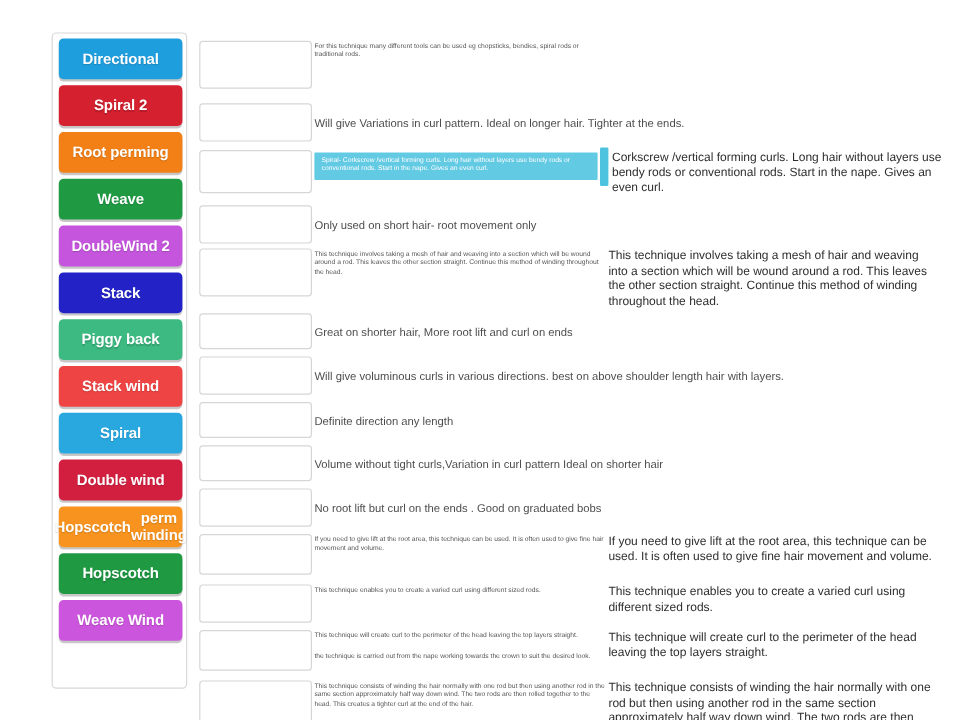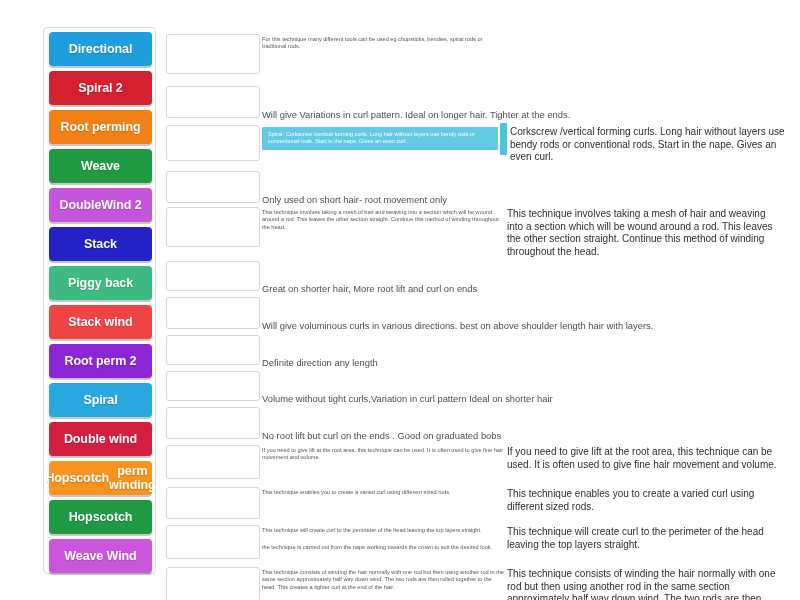--- a/index.html
+++ b/index.html
@@ -86,21 +86,21 @@
   .def-blur {
     position: absolute;
     left: 0;
     top: 0;
     width: 242px;
     color: #3c3c3c;
     filter: blur(0.55px);
     opacity: 0.88;
   }
   .def-blur.sm { font-size: 5.6px; line-height: 7.4px; }
-  .def-blur.md { font-size: 9.4px; line-height: 12px; color: #333; filter: blur(0.2px); margin-top: 12px; }
+  .def-blur.md { font-size: 9.4px; line-height: 12px; color: #333; filter: blur(0.2px); }
   .def-blur.xwide { width: 430px; }
   .def-blur.highlight {
     background: #4ec3e0;
     color: #ffffff;
     padding: 4px 6px;
     width: 236px;
     border-radius: 1px;
     filter: blur(0.45px);
   }
   
@@ -148,23 +148,20 @@
         <span>Wind 2</span>
       </div>
       <div class="tile" style="background: rgb(34, 34, 199);">
         <span>Stack</span>
       </div>
       <div class="tile" style="background: rgb(60, 186, 130);">
         <span>Piggy back</span>
       </div>
       <div class="tile" style="background: #ef4444;">
         <span>Stack wind</span>
-      </div>
-      <div class="tile" style="background: rgb(139, 37, 214);">
-        <span>Root perm 2</span>
       </div>
       <div class="tile" style="background: rgb(41, 168, 224);">
         <span>Spiral</span>
       </div>
       <div class="tile" style="background: rgb(211, 31, 63);">
         <span>Double wind</span>
       </div>
       <div class="tile two-line" style="background: rgb(247, 147, 30);">
         <span>Hopscotch</span>
         <br>

